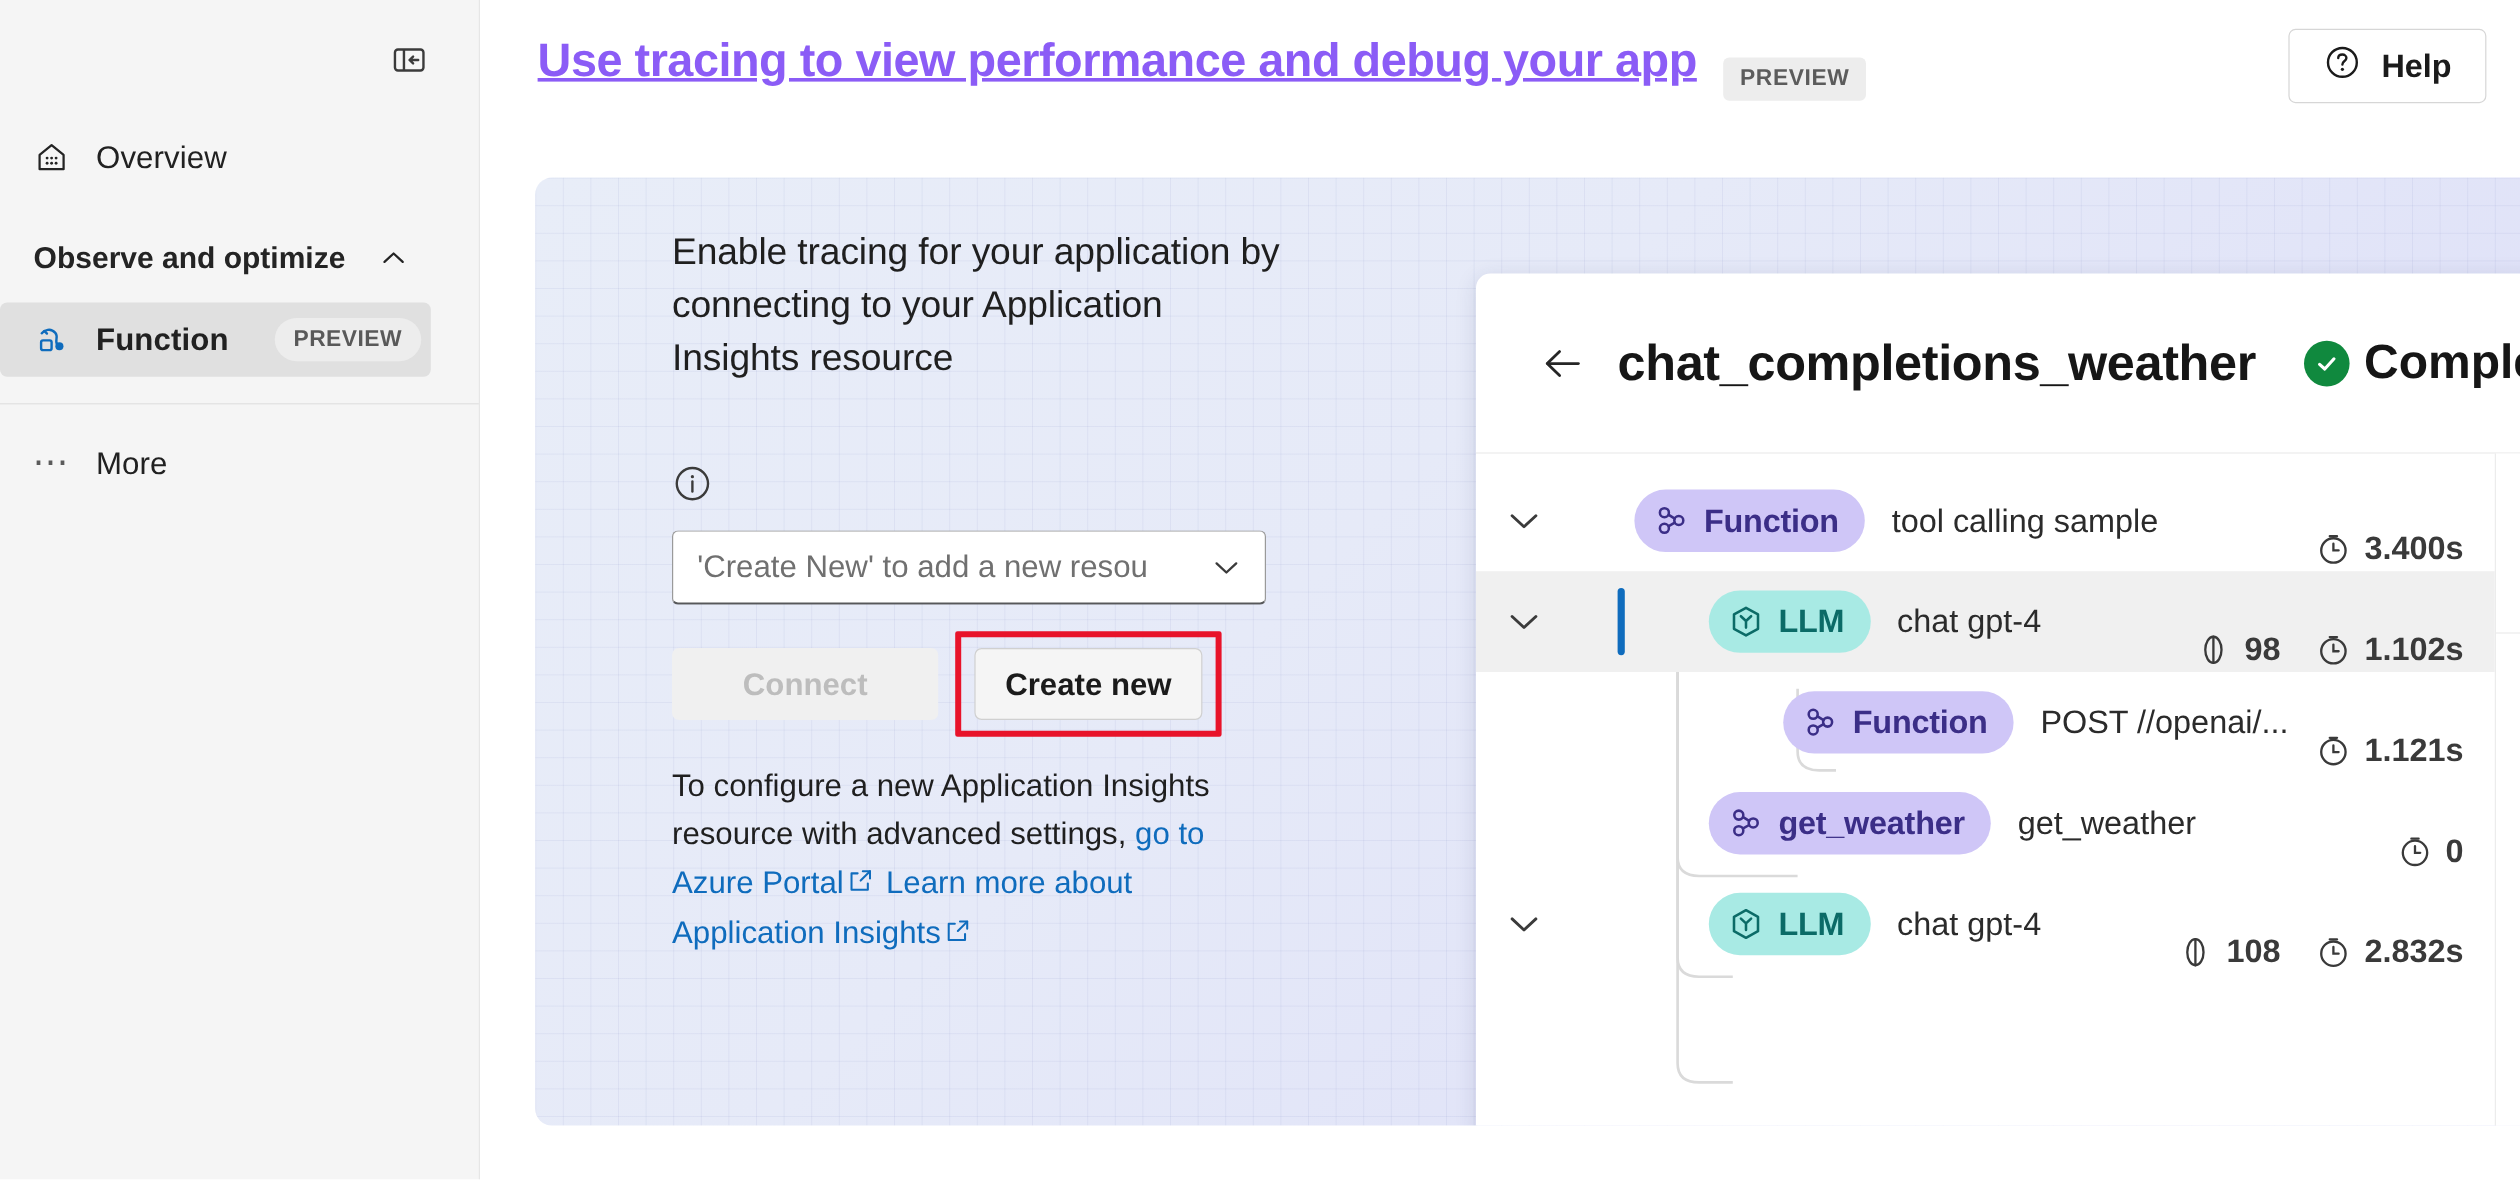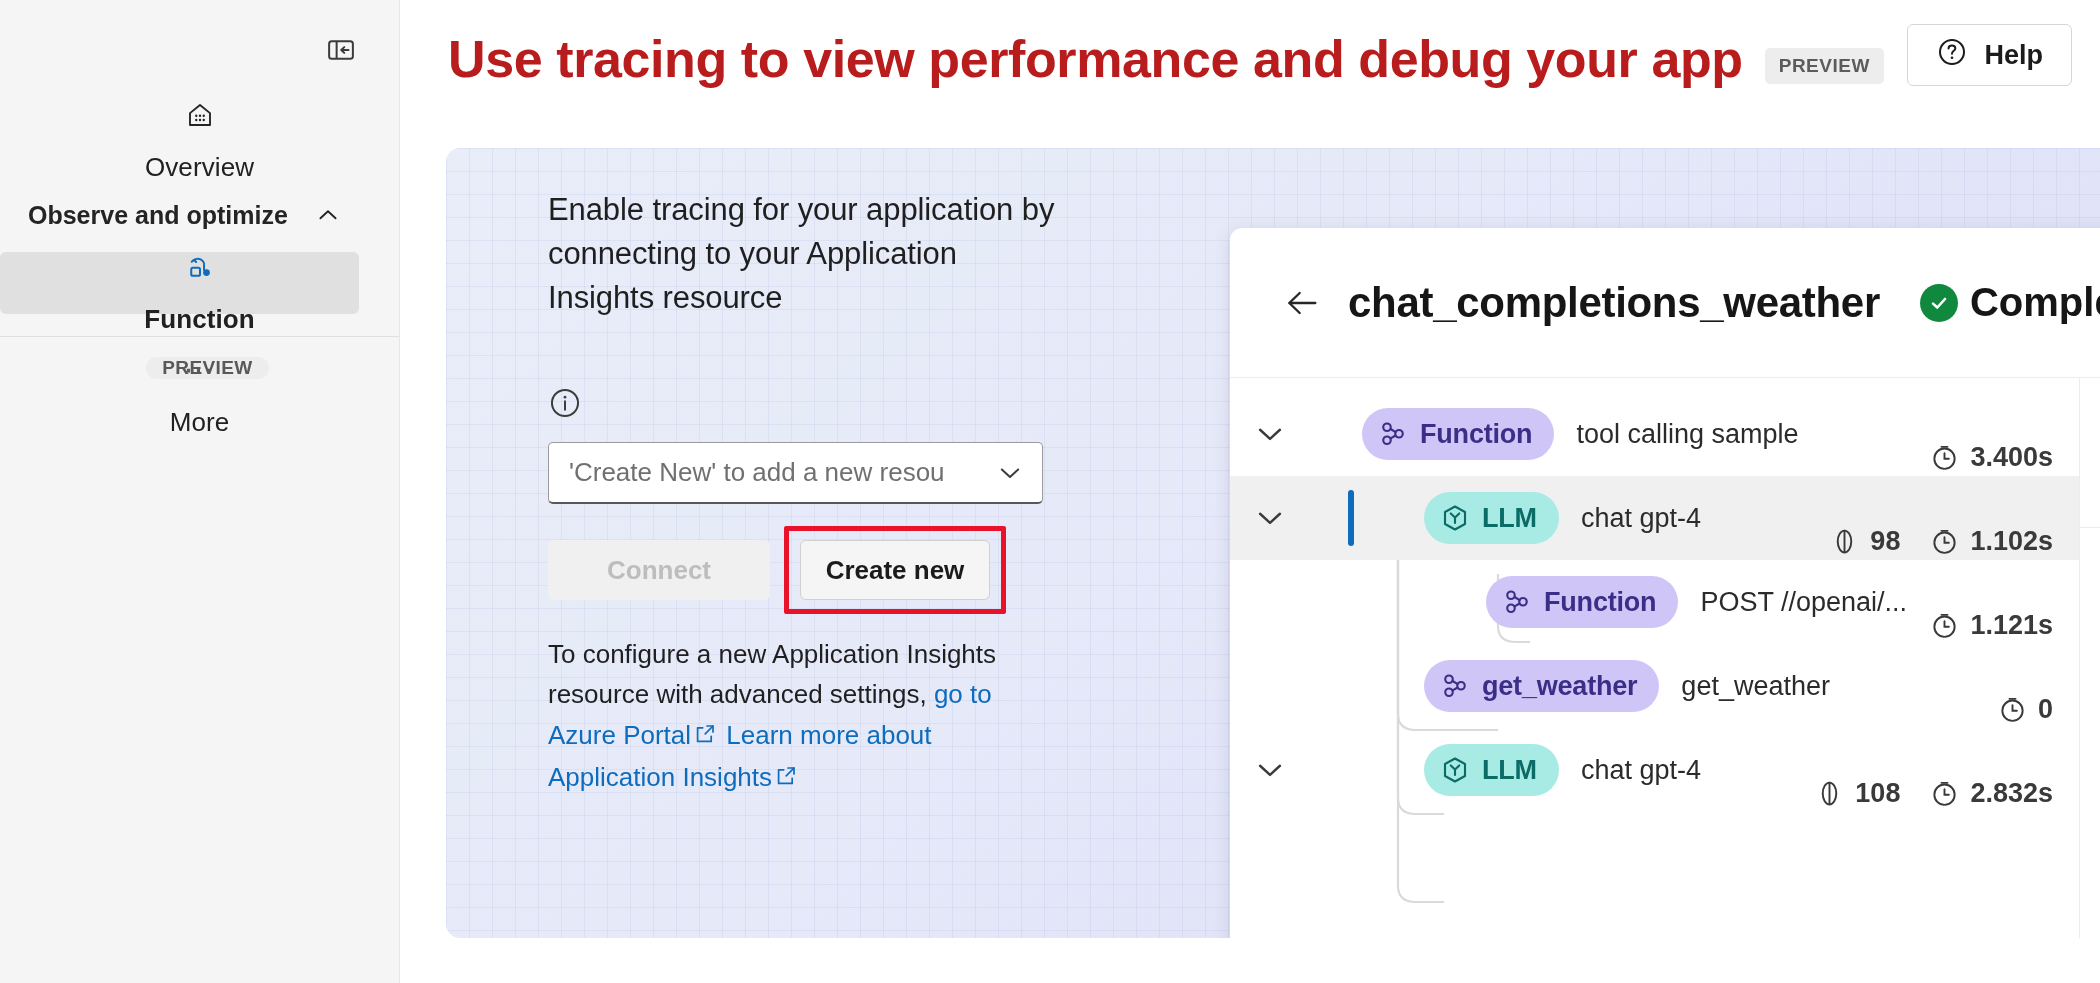--- a/index.html
+++ b/index.html
@@ -29,26 +29,25 @@
   .collapse-btn {
     width: 44px; height: 44px;
     display: flex; align-items: center; justify-content: center;
     border-radius: 4px; cursor: pointer;
   }
 
   .nav-item {
     display: flex; align-items: center;
     height: 62px;
     margin: 0 40px 0 0;
-    padding-left: 40px;
+    padding-left: 28px;
     gap: 22px;
     border-radius: 6px;
     cursor: pointer;
     position: relative;
-    flex-direction: column;
   }
   .nav-item .nav-label {
     font-size: 26px; color: #212121; letter-spacing: .1px;
   }
   .nav-icon { width: 30px; height: 30px; display:flex; align-items:center; justify-content:center; flex: 0 0 30px;}
 
   .group-header {
     display: flex; align-items: center; justify-content: space-between;
     height: 62px;
     margin: 22px 40px 6px 0;
@@ -90,22 +89,22 @@
     position: relative;
     overflow: hidden;
   }
   .main-header {
     display: flex; align-items: flex-start;
     padding: 28px 0 0 48px;
     height: 120px;
     position: relative;
   }
   .page-title {
-    font-size: 52px; font-weight: 700; color: #b91c1c;
-    letter-spacing: -.4px; line-height: 1.2; white-space: nowrap;
+    font-size: 39px; font-weight: 700; color: #8b5cf6;
+    letter-spacing: -.4px; line-height: 1.2; white-space: nowrap; text-decoration: underline;
   }
   .title-preview {
     display: inline-flex; align-items: center; justify-content: center;
     height: 36px; padding: 0 14px;
     border-radius: 5px; background: #ededed;
     font-size: 19px; font-weight: 600; color: #5c5c5c; letter-spacing: .5px;
     margin-left: 22px; position: relative; top: 20px;
   }
   .help-btn {
     position: absolute; right: 28px; top: 24px;
@@ -130,21 +129,21 @@
     content: "";
     position: absolute; inset: 0;
     background-image:
       linear-gradient(to right, rgba(120,130,190,.10) 1px, transparent 1px),
       linear-gradient(to bottom, rgba(120,130,190,.10) 1px, transparent 1px);
     background-size: 23px 23px;
     pointer-events: none;
   }
 
   .hero-left {
-    position: absolute; left: 102px; top: 40px;
+    position: absolute; left: 114px; top: 40px;
     width: 520px;
     z-index: 2;
   }
   .hero-lede {
     font-size: 31px; line-height: 1.42; color: #1f1f1f;
     font-weight: 400; letter-spacing: -.1px;
   }
   .field-label-row {
     display: flex; align-items: flex-start; justify-content: space-between;
     margin-top: 62px; width: 495px;

